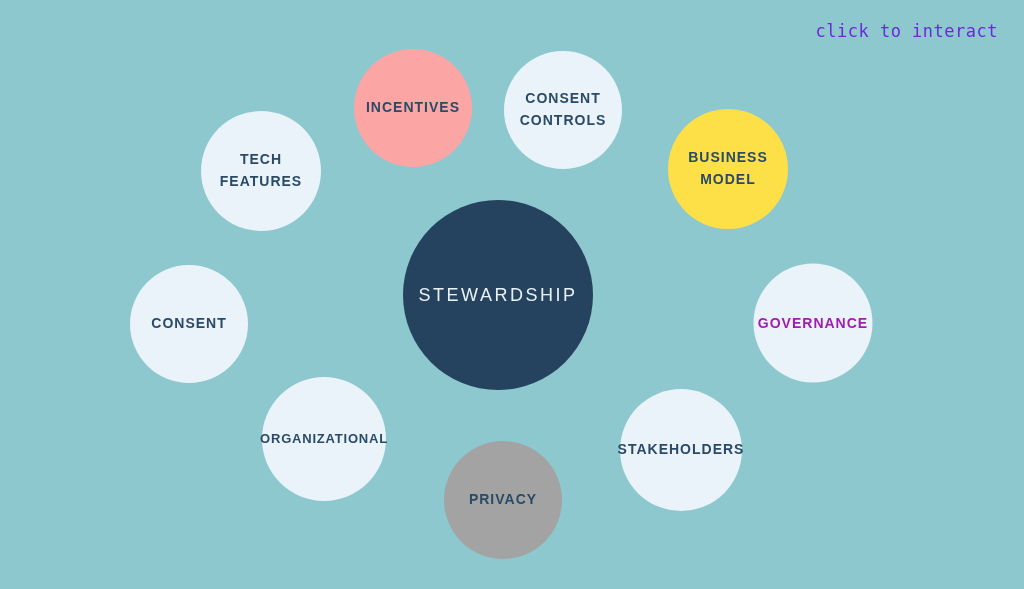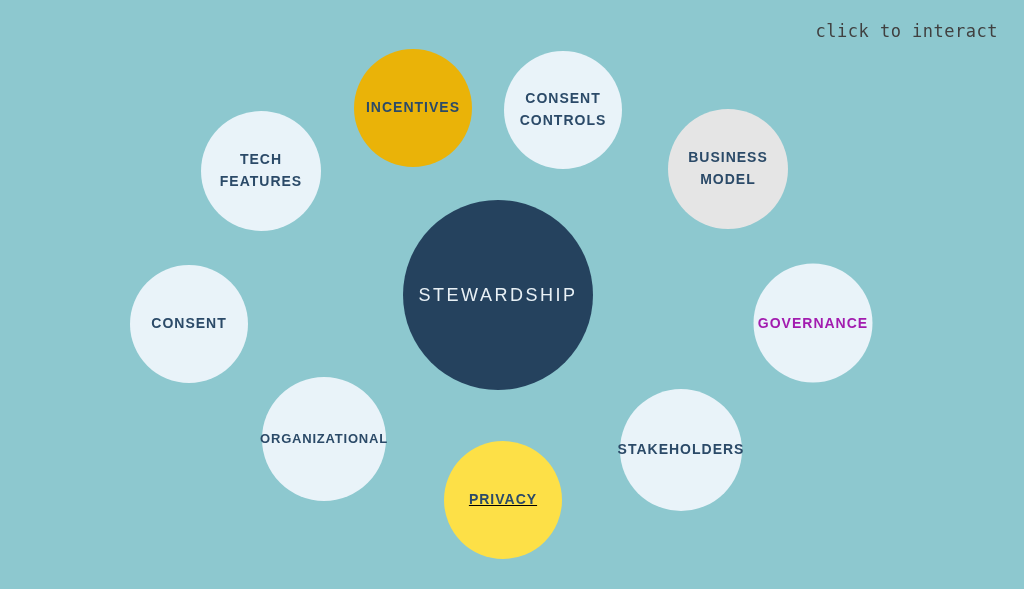--- a/index.html
+++ b/index.html
@@ -13,21 +13,21 @@
     background: #8dc8cf;
   }
 
   .hint {
     position: absolute;
     top: 21px;
     right: 26px;
     font-family: "DejaVu Sans Mono", "Liberation Mono", monospace;
     font-size: 17px;
     letter-spacing: 0.5px;
-    color: #404040;
+    color: #6d28d9;
   }
 
   .circle {
     position: absolute;
     border-radius: 50%;
     transform: translate(-50%, -50%);
     display: flex;
     align-items: center;
     justify-content: center;
     text-align: center;
@@ -70,48 +70,48 @@
 
   <div class="hint">click to interact</div>
 
   <div class="circle center-circle" style="left: 498px; top: 295px; width: 190px; height: 190px; background: rgb(37, 66, 94);">
     <div class="center-label" style="color: rgb(233, 241, 246);">
       <span>STEWARDSHIP</span>
     </div>
   </div>
 
   <div id="nodes">
-      <div class="circle node" data-node-id="incentives" style="left: 413px; top: 108px; width: 118px; height: 118px; background: #eab308;">
+      <div class="circle node" data-node-id="incentives" style="left: 413px; top: 108px; width: 118px; height: 118px; background: #fca5a5;">
     <div class="node-label" style="color: rgb(43, 74, 104);">
           <span>INCENTIVES</span>
         </div>
   </div>
       <div class="circle node" data-node-id="sharing-controls" style="left: 563px; top: 110px; width: 118px; height: 118px; background: rgb(233, 243, 249);">
     <div class="node-label" style="color: rgb(43, 74, 104);">
           <span>CONSENT</span>
           <span>CONTROLS</span>
         </div>
   </div>
-      <div class="circle node" data-node-id="business-model" style="left: 728px; top: 169px; width: 120px; height: 120px; background: #e5e5e5;">
+      <div class="circle node" data-node-id="business-model" style="left: 728px; top: 169px; width: 120px; height: 120px; background: #fde047;">
     <div class="node-label" style="color: rgb(43, 74, 104);">
           <span>BUSINESS</span>
           <span>MODEL</span>
         </div>
   </div>
       <div class="circle node" data-node-id="governance" style="left: 813px; top: 323px; width: 119px; height: 119px; background: rgb(233, 243, 249);">
     <div class="node-label" style="color: #a21caf;">
           <span>GOVERNANCE</span>
         </div>
   </div>
       <div class="circle node" data-node-id="stakeholders" style="left: 681px; top: 450px; width: 122px; height: 122px; background: rgb(233, 243, 249);">
     <div class="node-label" style="color: rgb(43, 74, 104);">
           <span>STAKEHOLDERS</span>
         </div>
   </div>
-      <div class="circle node" data-node-id="privacy" style="left: 503px; top: 500px; width: 118px; height: 118px; background: #fde047; text-decoration: underline;">
+      <div class="circle node" data-node-id="privacy" style="left: 503px; top: 500px; width: 118px; height: 118px; background: #a3a3a3;">
     <div class="node-label" style="color: rgb(43, 74, 104);">
           <span>PRIVACY</span>
         </div>
   </div>
       <div class="circle node" data-node-id="organizational-structure" style="left: 324px; top: 439px; width: 124px; height: 124px; background: rgb(233, 243, 249);">
     <div class="node-label" style="color: rgb(43, 74, 104);">
           <span>ORGANIZATIONAL</span>
         </div>
   </div>
       <div class="circle node" data-node-id="consent" style="left: 189px; top: 324px; width: 118px; height: 118px; background: rgb(233, 243, 249);">

